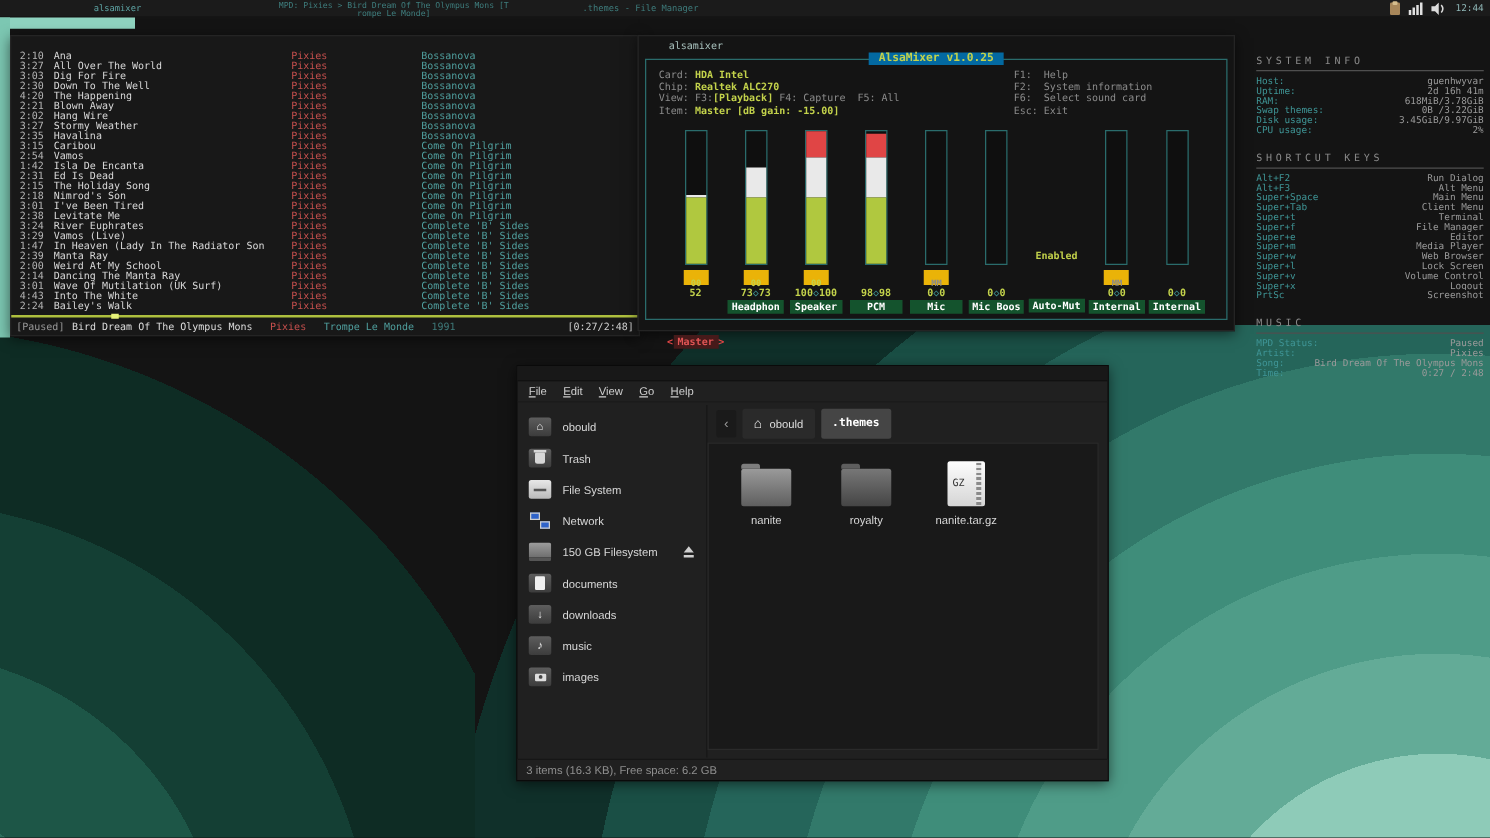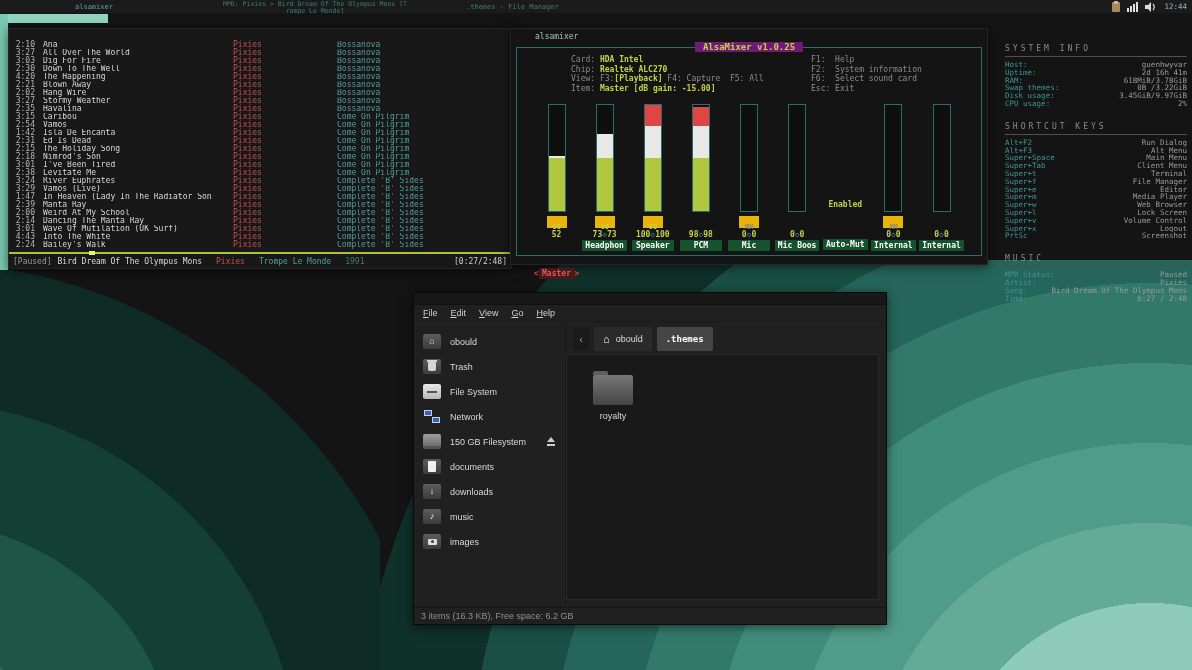--- a/index.html
+++ b/index.html
@@ -47,24 +47,24 @@
   .pl-marker { position:absolute; top:-1px; width:6px; height:4px; background:#e7f27a; }
   .pl-status { display:flex; font-size:8px; line-height:10px; padding:0 4px; white-space:nowrap; }
   .pl-status .st { color:#9a9a9a; } .pl-status .so { color:#dcdcdc; margin-left:6px; }
   .pl-status .ar { color:#c8504e; margin-left:14px; } .pl-status .al { color:#4f9e9d; margin-left:14px; }
   .pl-status .yr { color:#3f7b7b; margin-left:14px; } .pl-status .tm { color:#d0d0d0; margin-left:auto; }
 
   
   .mixer { left:510px; top:28px; width:478px; height:237px; background:#141414; }
   .mx-titlebar { height:16px; line-height:16px; padding-left:24px; color:#a9c2be; font-size:8px; }
   .mx-box { position:absolute; left:5px; right:5px; top:18px; bottom:8px; border:1px solid #2a6c6c; }
-  .mx-boxtitle { position:absolute; top:-6px; left:50%; transform:translateX(-50%); background:#701a75; padding:0 8px; color:#c3d24b; font-weight:bold; font-size:9px; white-space:nowrap; }
+  .mx-boxtitle { position:absolute; top:-6px; left:50%; transform:translateX(-50%); background:#0369a1; padding:0 8px; color:#c3d24b; font-weight:bold; font-size:9px; white-space:nowrap; }
   .mx-head { display:flex; justify-content:space-between; padding:7px 10px 0 10px; font-size:8px; line-height:9.5px; }
   .mx-info div, .mx-help div { white-space:pre; }
-  .mx-info .lb { color:#8b8b8b;margin-left:44px; } .mx-info .hl { color:#c3d24b; font-weight:bold; } .mx-info .pl { color:#8b8b8b; }
+  .mx-info .lb { color:#8b8b8b; } .mx-info .hl { color:#c3d24b; font-weight:bold; } .mx-info .pl { color:#8b8b8b; }
   .mx-help { color:#8b8b8b; width:160px; }
   .mx-channels { position:absolute; left:16px; right:16px; top:56px; bottom:5px; display:flex; justify-content:space-between; }
   .ch { width:47px; display:flex; flex-direction:column; align-items:center; }
   .ch-barwrap { height:108px; display:flex; align-items:flex-end; justify-content:center; width:100%; }
   .ch-bar { width:18px; height:108px; border:1px solid #2a6c6c; background:#0f0f0f; position:relative; }
   .ch-fill { position:absolute; left:0; right:0; bottom:0; display:flex; flex-direction:column; }
   .ch-fill .sr { background:#e04545; } .ch-fill .sw { background:#e9e9e9; } .ch-fill .sg { background:#b0c83f; }
   .ch-note { color:#c3d24b; font-weight:bold; font-size:8px; }
   .ch-mute { margin-top:4px; width:20px; height:12px; border:6px solid #eab308; font-size:7px; line-height:11px; text-align:center; font-weight:bold; }
   .ch-mute.on { color:#c3d24b; } .ch-mute.off { color:#8b8b8b; } .ch-mute.none { visibility:hidden; }
@@ -625,20 +625,30 @@
       <div class="fm-pathbar">
         <span class="fm-back">‹</span>
         <span class="crumb">
           <span class="homeglyph">⌂</span>
           <span>obould</span>
         </span>
         <span class="crumb active">.themes</span>
       </div>
       <div class="fm-content" id="fm-files">
           <div class="file-item">
+            <div class="ficon-folder"></div>
+            <div class="file-label">nanite</div>
+          </div>
+          <div class="file-item">
             <div class="ficon-folder dark"></div>
             <div class="file-label">royalty</div>
+          </div>
+          <div class="file-item">
+            <div class="ficon-archive">
+              <span class="badge">GZ</span>
+            </div>
+            <div class="file-label">nanite.tar.gz</div>
           </div>
         </div>
     </div>
   </div>
   <div class="fm-status">3 items (16.3 KB), Free space: 6.2 GB</div>
 </div>
 
 </body></html>

